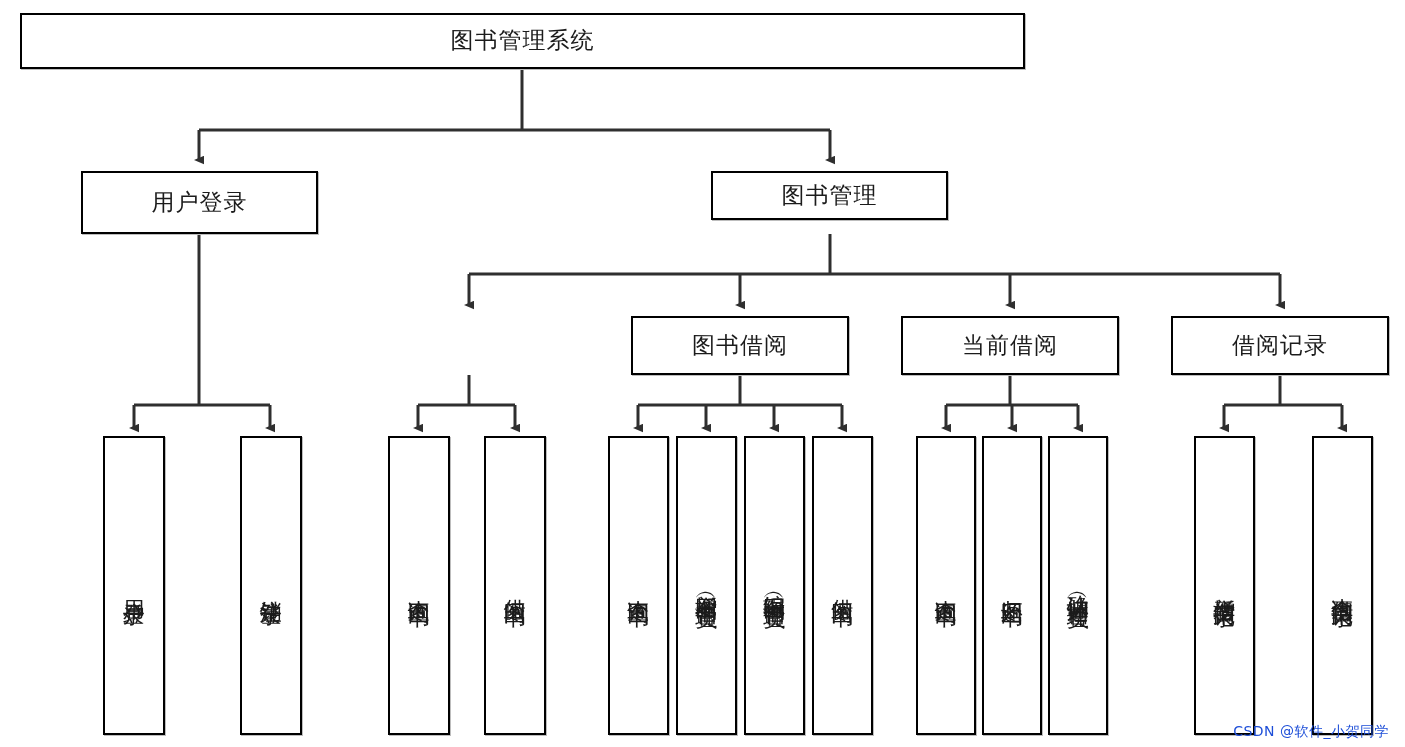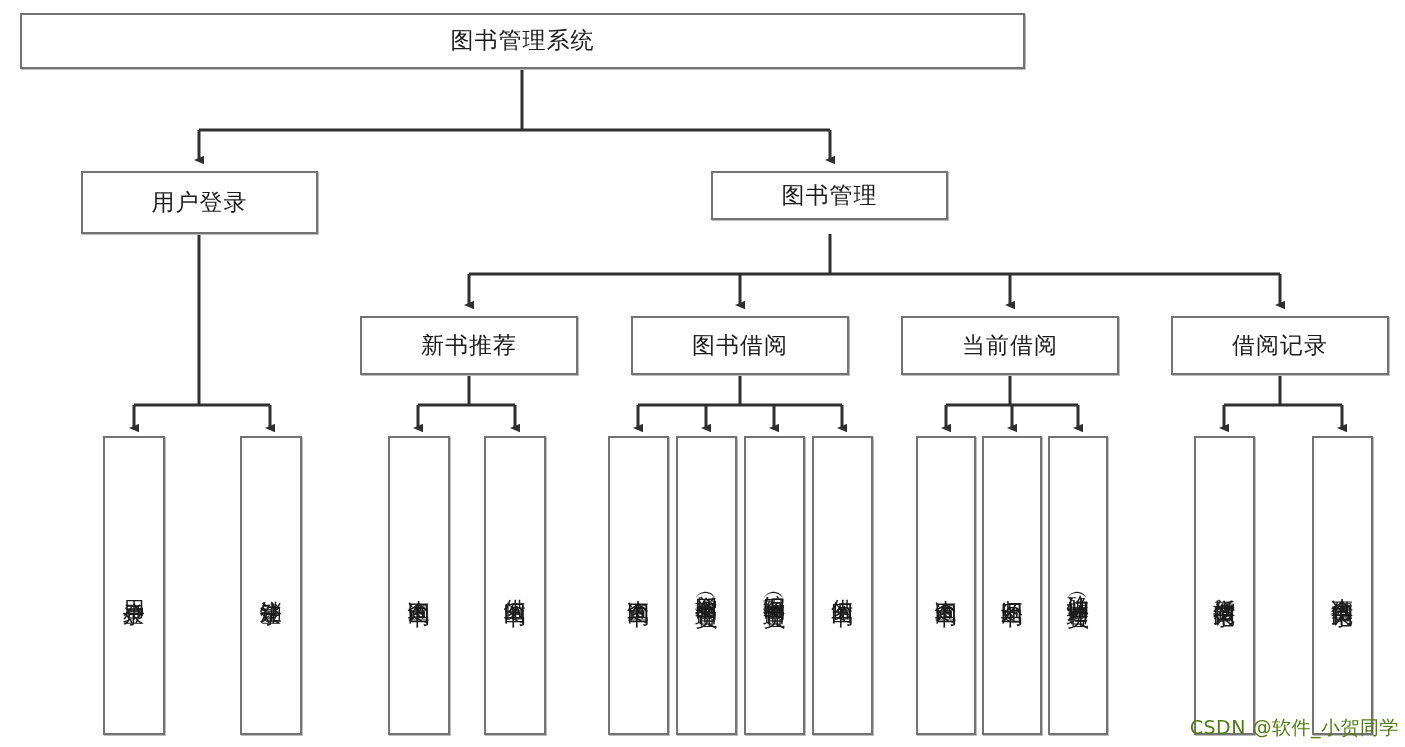--- a/index.html
+++ b/index.html
@@ -22,21 +22,21 @@
     left: 0;
     top: 0;
     width: 1405px;
     height: 747px;
     pointer-events: none;
   }
   .node {
     position: absolute;
     box-sizing: border-box;
     background: #ffffff;
-    border: 2px solid #737373;
+    border: 2px solid #000000;
     box-shadow: 1px 1px 0 0 #bdbdbd;
     display: flex;
     align-items: center;
     justify-content: center;
     color: #1b1b1b;
   }
   .node.horiz {
     font-size: 23px;
     letter-spacing: 1px;
     line-height: 1.2;
@@ -52,24 +52,24 @@
     align-items: center;
     text-align: center;
   }
   .node.vert .vtext {
     writing-mode: vertical-rl;
     text-orientation: upright;
     display: block;
   }
   .watermark {
     position: absolute;
-    right: 6px;
+    right: 16px;
     bottom: 6px;
-    font-size: 19px;
-    color: #4d7c0f;
+    font-size: 14px;
+    color: #1d4ed8;
     letter-spacing: 0.5px;
     white-space: nowrap;
   }
 </style>
 </head>
 <body>
 
 <div id="canvas">
 
   <svg id="edges" viewBox="0 0 1405 747">
@@ -121,21 +121,20 @@
       <path d="M1342,405 L1342,428" marker-end="url(#arrow)"></path>
     </g>
   </svg>
 
   <div class="node horiz" style="left:20px; top:13px; width:1005px; height:56px;">图书管理系统</div>
 
   <div class="node horiz" style="left:81px; top:171px; width:237px; height:63px;">用户登录</div>
 
   <div class="node horiz" style="left:711px; top:171px; width:237px; height:49px;">图书管理</div>
 
-  <div class="node horiz" style="left:360px; top:316px; width:218px; height:59px;">新书推荐</div>
 
   <div class="node horiz" style="left:901px; top:316px; width:218px; height:59px;">当前借阅</div>
 
   <div class="node horiz" style="left:631px; top:316px; width:218px; height:59px;">图书借阅</div>
 
   <div class="node horiz" style="left:1171px; top:316px; width:218px; height:59px;font-family:Liberation Serif, serif;">借阅记录</div>
 
   <div class="node vert" style="left:103px; top:436px; width:62px; height:299px;">
     <span class="vtext">用户登录</span>
   </div>

